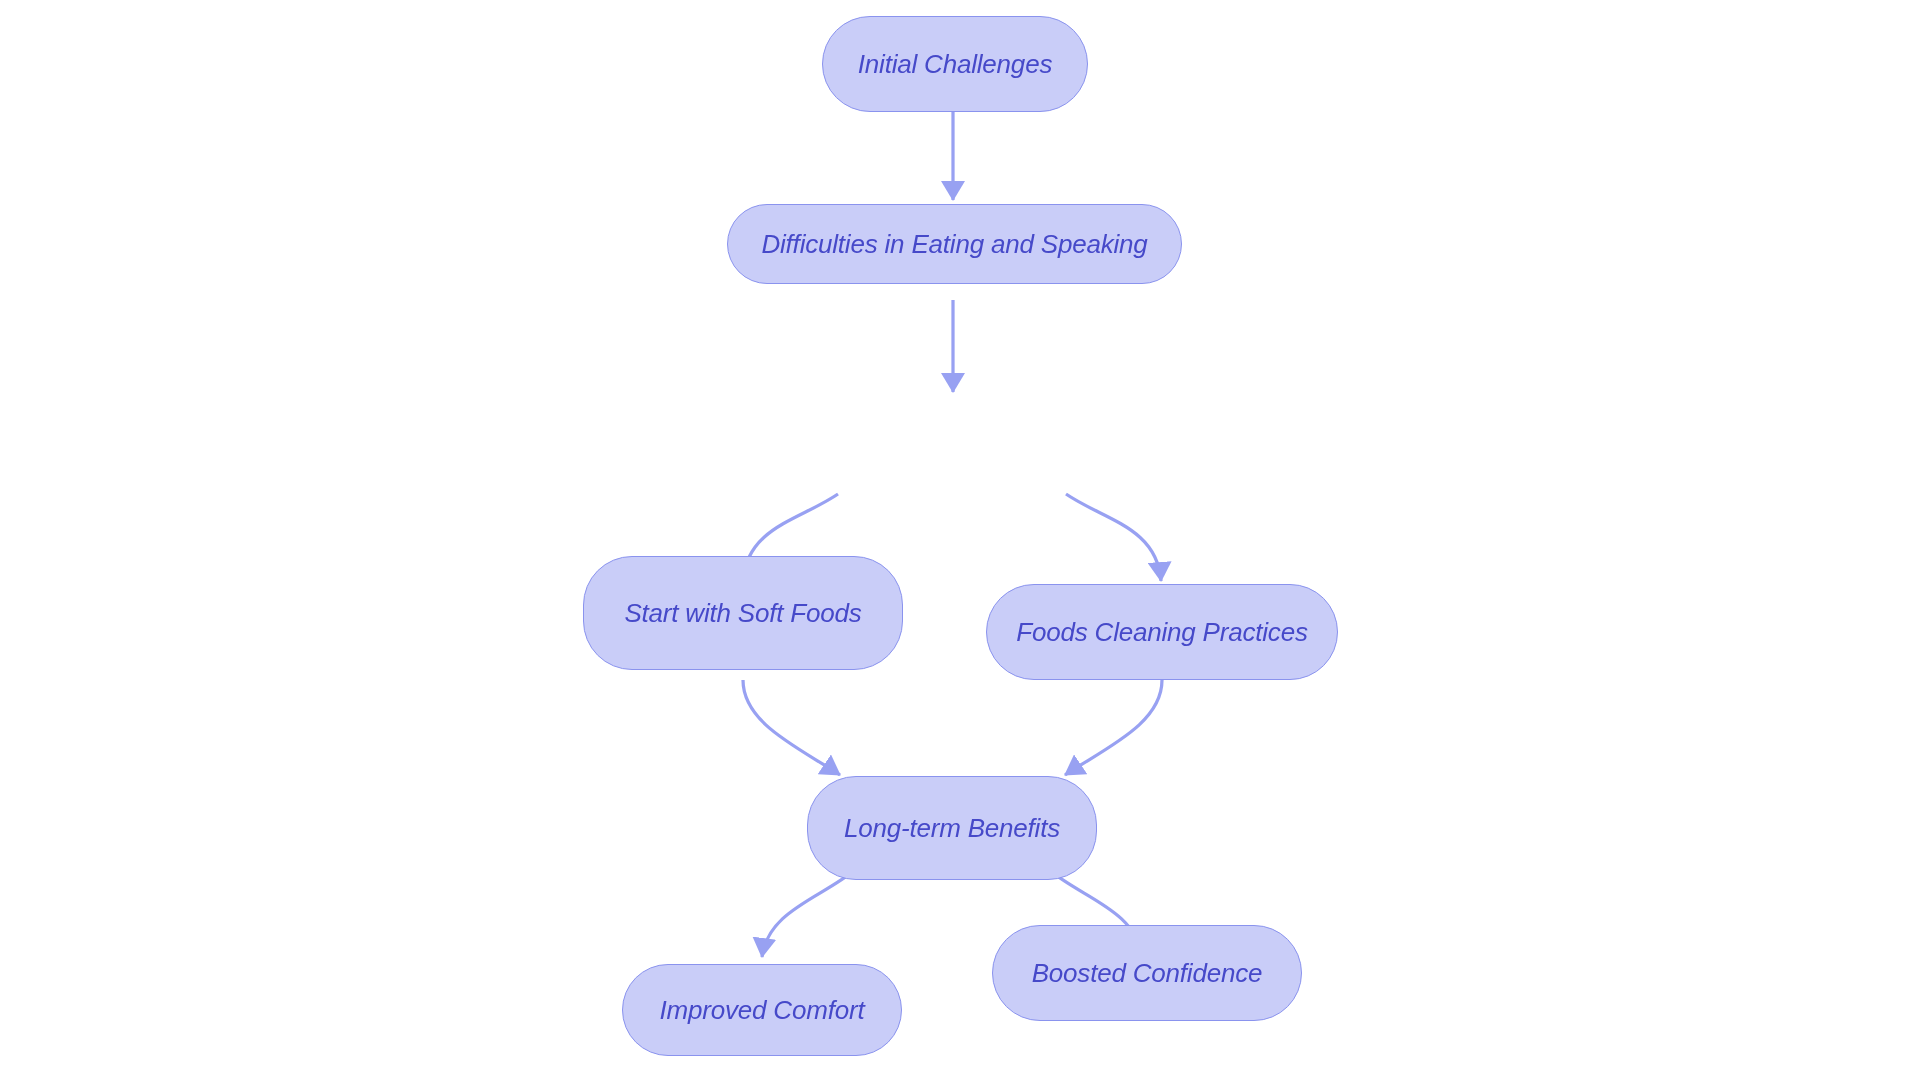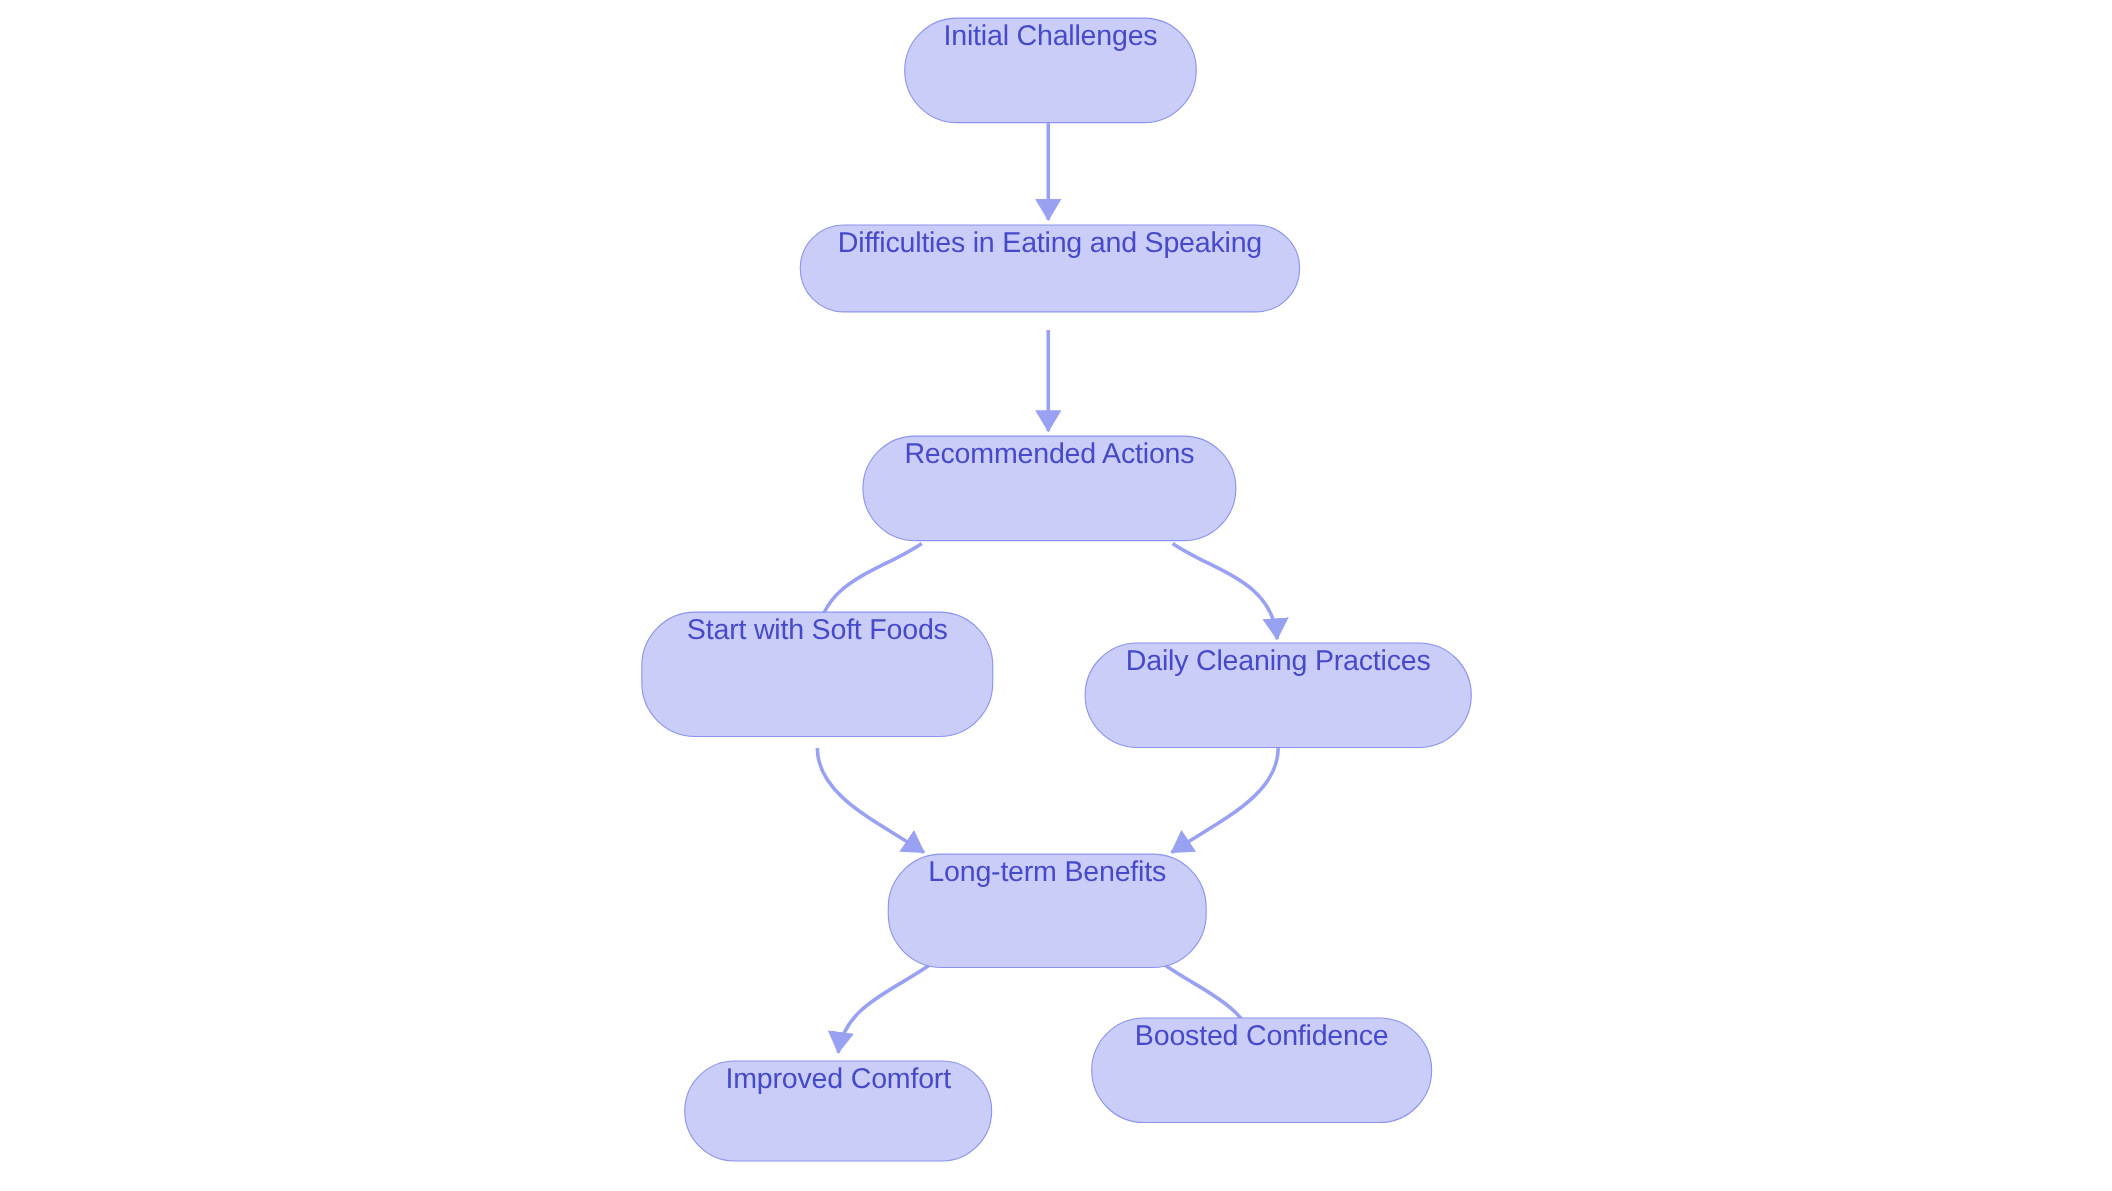--- a/index.html
+++ b/index.html
@@ -28,26 +28,27 @@
     stroke: #98a1f2;
     stroke-width: 3.25;
   }
   .node {
     position: absolute;
     box-sizing: border-box;
     background: #c9cdf8;
     border: 1.6px solid #8a93ee;
     border-radius: 49px;
     display: flex;
-    align-items: flex-start;
+    align-items: center;
     justify-content: center;
     color: #4649c9;
     font-size: 26px;
     letter-spacing: -0.2px;
     white-space: nowrap;
+    font-style: italic;
   }
 </style>
 </head>
 <body>
 
 <div class="canvas">
 
   <svg class="edges" viewBox="0 0 1920 1083" xmlns="http://www.w3.org/2000/svg">
     <defs>
       <marker id="ah" viewBox="0 0 10 12" refX="9.5" refY="6" markerWidth="20" markerHeight="24" markerUnits="userSpaceOnUse" orient="auto">
@@ -65,30 +66,27 @@
   </svg>
 
   <div class="node" style="left:822px; top:16px; width:266px; height:96px;">
     <span>Initial Challenges</span>
   </div>
 
   <div class="node" style="left:727px; top:204px; width:455px; height:80px;">
     <span>Difficulties in Eating and Speaking</span>
   </div>
 
-  <div class="node" style="left:784px; top:396px; width:340px; height:96px;">
-    <span>Recommended Actions</span>
-  </div>
 
   <div class="node" style="left:583px; top:556px; width:320px; height:114px;">
     <span>Start with Soft Foods</span>
   </div>
 
   <div class="node" style="left:986px; top:584px; width:352px; height:96px;">
-    <span>Daily Cleaning Practices</span>
+    <span>Foods Cleaning Practices</span>
   </div>
 
   <div class="node" style="left:807px; top:776px; width:290px; height:104px;">
     <span>Long-term Benefits</span>
   </div>
 
   <div class="node" style="left:622px; top:964px; width:280px; height:92px;">
     <span>Improved Comfort</span>
   </div>
 

